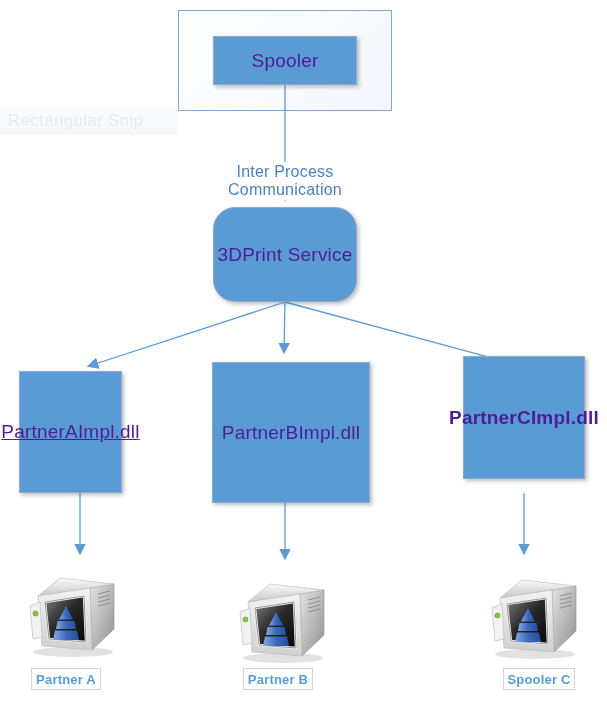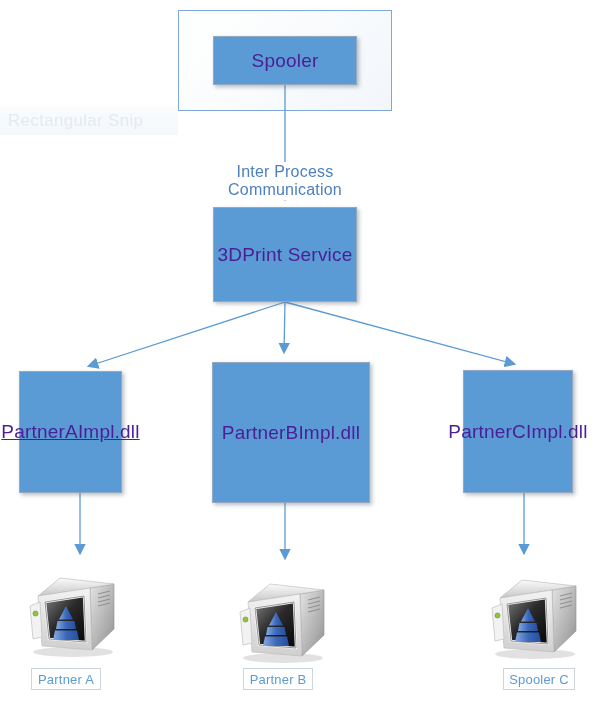--- a/index.html
+++ b/index.html
@@ -34,39 +34,39 @@
     position:absolute;
     background:var(--blue);
     border:1px solid #94a9c1;
     box-shadow:2px 2px 4px rgba(100,110,125,.45);
     color:#4c1d95;
     display:flex;align-items:center;justify-content:center;
     font-size:19px;letter-spacing:.2px;
     box-sizing:border-box;z-index:2;
   }
   .node-spooler{left:213px;top:36px;width:144px;height:49px;}
-  .node-service{left:213px;top:207px;width:144px;height:95px;}
+  .node-service{left:213px;top:207px;width:144px;height:95px;border-radius:22px;}
   .node-partner-a{left:19px;top:371px;width:103px;height:122px;text-decoration:underline;}
   .node-partner-b{left:212px;top:362px;width:158px;height:141px;}
-  .node-partner-c{left:463px;top:370px;width:110px;height:123px;}
+  .node-partner-c{left:463px;top:356px;width:122px;height:123px;font-weight:bold;}
   .edge-label{
     position:absolute;left:206px;top:138px;width:158px;
     text-align:center;font-size:16px;color:#4c80c0;background:#ffffff;
     z-index:3;padding:1px 0;letter-spacing:.2px;margin-top:24px;
   }
   .printer{position:absolute;z-index:2;}
   .printer-a{left:24px;top:560px;}
   .printer-b{left:234px;top:566px;}
   .printer-c{left:486px;top:562px;}
   .caption{
     position:absolute;top:668px;height:22px;
     background:#ffffff;border:1px solid #ccd4dc;
     color:var(--blue);font-size:13px;
     display:flex;align-items:center;justify-content:center;
-    box-sizing:border-box;z-index:2;letter-spacing:.2px;
+    box-sizing:border-box;z-index:2;letter-spacing:.2px;font-weight:bold;
   }
   .caption-a{left:31px;width:70px;}
   .caption-b{left:243px;width:70px;}
   .caption-c{left:503px;width:72px;}
   .hidden-defs{position:absolute;width:0;height:0;overflow:hidden;}
 </style>
 </head>
 <body>
 
 <svg class="hidden-defs" aria-hidden="true">

